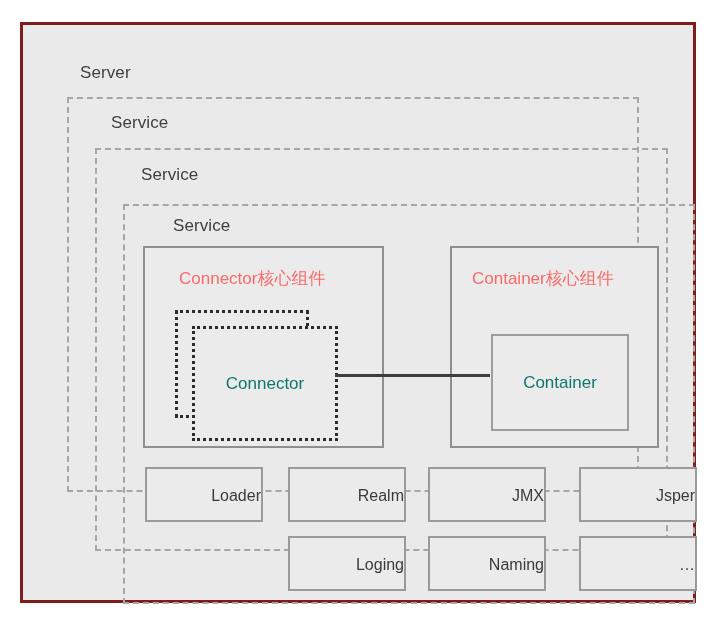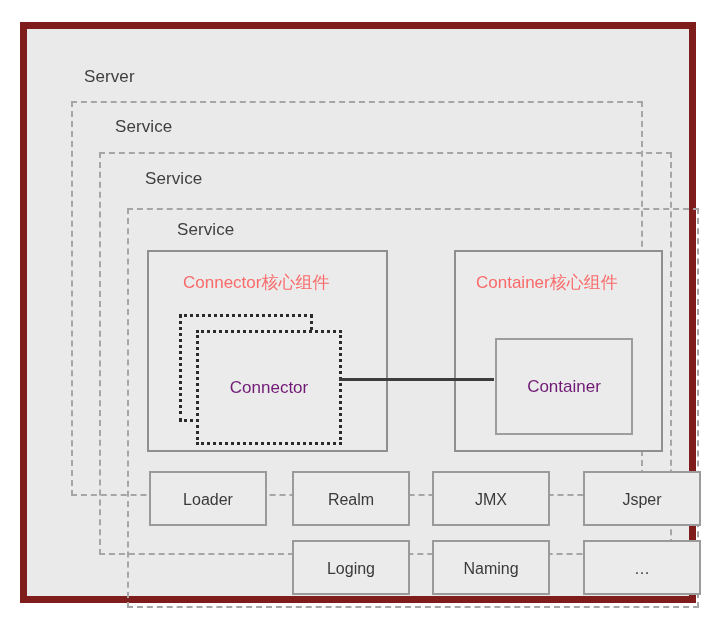--- a/index.html
+++ b/index.html
@@ -16,21 +16,21 @@
   }
 
   
   #diagram-canvas {
     position: absolute;
     left: 20px;
     top: 22px;
     width: 676px;
     height: 581px;
     background: #eaeaea;
-    border: 7px solid #7f1d1d;
+    border: 3px solid #7f1d1d;
     box-sizing: border-box;
   }
 
   
   .abs { position: absolute; box-sizing: border-box; }
 
   
   .lbl {
     position: absolute;
     color: #3f3f3f;
@@ -85,21 +85,21 @@
   #connector-box-back  { left: 30px; top: 62px; width: 134px; height: 108px; }
   #connector-box-front { left: 47px; top: 78px; width: 146px; height: 115px; }
 
   #connector-box-front .node-text,
   .node-text {
     position: absolute;
     left: 0; right: 0;
     top: 50%;
     transform: translateY(-50%);
     text-align: center;
-    color: #701a75;
+    color: #0f766e;
     font-size: 17px;
     line-height: 20px;
     white-space: nowrap;
   }
 
   
   #container-box {
     left: 39px; top: 86px;
     width: 138px; height: 97px;
     border: 2px solid #9d9d9d;
@@ -130,21 +130,21 @@
     background: #ebebeb;
     box-sizing: border-box;
     width: 118px;
     height: 55px;
   }
   .comp-box .comp-label {
     position: absolute;
     left: 0; right: 0;
     top: 50%;
     transform: translateY(-50%);
-    text-align: center;
+    text-align: right;
     color: #3a3a3a;
     font-size: 16px;
     line-height: 19px;
     white-space: nowrap;
   }
   .comp-row-0 { top: 0px; }
   .comp-row-1 { top: 69px; }
   .comp-col-0 { left: 0px; }
   .comp-col-1 { left: 143px; }
   .comp-col-2 { left: 283px; }

